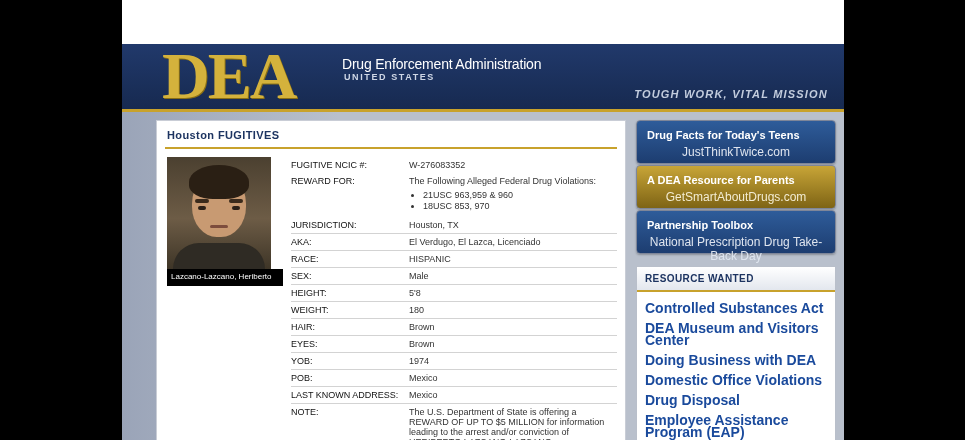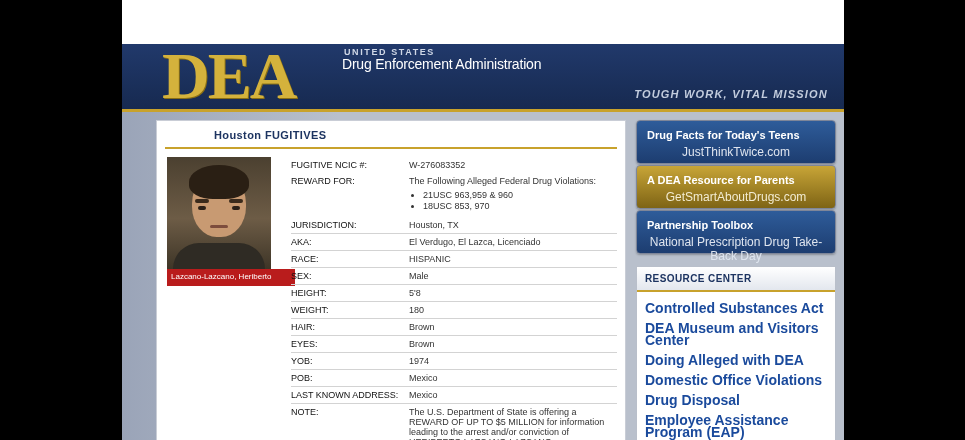--- a/index.html
+++ b/index.html
@@ -41,21 +41,21 @@
     font-family: "Liberation Serif", serif;
     font-weight: bold;
     font-size: 66px;
     letter-spacing: -2px;
     color: #d4b23c;
     text-shadow: 1px 1px 0 #8a6f14;
     line-height: 72px;
   }
   .header-us {
     position: absolute;
-    left: 222px; top: 3px;
+    left: 222px; top: 28px;
     color: #cfd7e6;
     font-size: 9px;
     letter-spacing: 1.6px;
     font-weight: bold;
   }
   .header-title {
     position: absolute;
     left: 220px; top: 12px;
     color: #ffffff;
     font-size: 14px;
@@ -97,21 +97,21 @@
     margin-left: 10px;
   }
   
   .panel-title {
     padding: 8px 10px 6px 10px;
     font-size: 11px;
     font-weight: bold;
     color: #1d3461;
     letter-spacing: 0.4px;
   }
-  .panel-title .lead { font-size: 11px; margin-left: 47px; }
+  .panel-title .lead { font-size: 11px; }
   .panel-rule {
     height: 2px;
     background: #c8a22c;
     margin: 0 8px 8px 8px;
   }
   .fugitive-body {
     display: flex;
     padding: 0 8px 0 8px;
   }
   .photo-col {
@@ -159,22 +159,22 @@
     width: 18px; height: 3px; background: #7d4d3d; border-radius: 2px;
   }
   .shoulders {
     position: absolute;
     left: 50%; bottom: 0; transform: translateX(-50%);
     width: 92px; height: 26px;
     border-radius: 46px 46px 0 0;
     background: #2f2b24;
   }
   .photo-caption {
-    width: 128px;
-    background: #b91c1c;
+    width: 116px;
+    background: #000000;
     color: #ffffff;
     font-size: 8px;
     line-height: 10px;
     padding: 3px 4px 4px 4px;
   }
   .info-col {
     flex: 1;
     padding-left: 14px;
   }
   table.info {
@@ -375,25 +375,25 @@
         <div class="promo promo-gold">
           <div class="promo-title">A DEA Resource for Parents</div>
           <div class="promo-sub">GetSmartAboutDrugs.com</div>
         </div>
         <div class="promo promo-blue">
           <div class="promo-title">Partnership Toolbox</div>
           <div class="promo-sub">National Prescription Drug Take-Back Day</div>
         </div>
 
         <div class="resource-box">
-          <div class="resource-head">RESOURCE CENTER</div>
+          <div class="resource-head">RESOURCE WANTED</div>
           <div class="resource-list">
             <a class="resource-link" href="#">Controlled Substances Act</a>
             <a class="resource-link" href="#">DEA Museum and Visitors Center</a>
-            <a class="resource-link" href="#">Doing Alleged with DEA</a>
+            <a class="resource-link" href="#">Doing Business with DEA</a>
             <a class="resource-link" href="#">Domestic Office Violations</a>
             <a class="resource-link" href="#">Drug Disposal</a>
             <a class="resource-link" href="#">Employee Assistance Program (EAP)</a>
           </div>
         </div>
       </div>
 
     </div>
   </div>
 </div>

